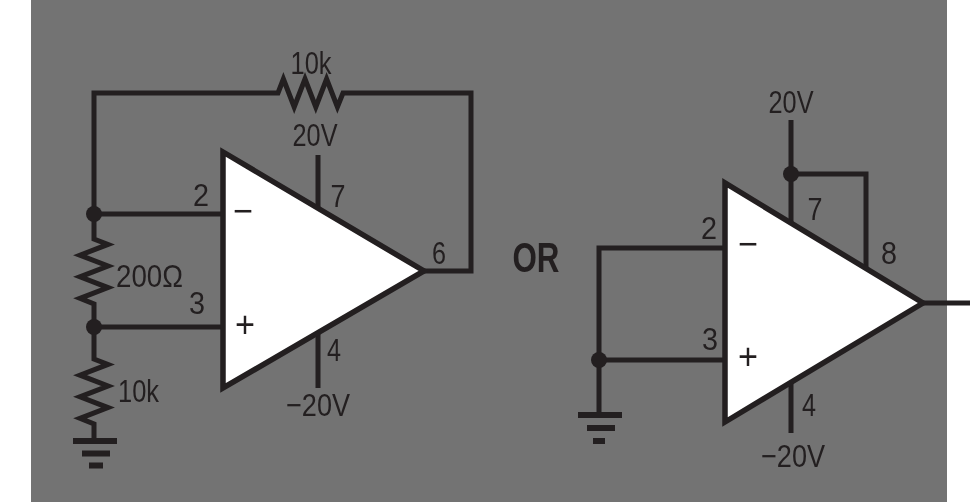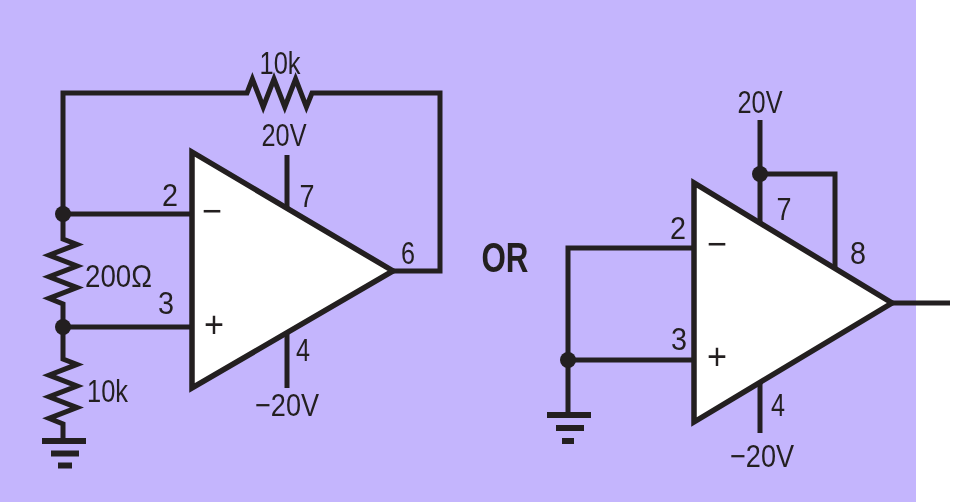--- a/index.html
+++ b/index.html
@@ -4,21 +4,22 @@
 <style>
   html, body {
     margin: 0;
     padding: 0;
     background: #ffffff;
   }
   .schematic-canvas {
     width: 916px;
     height: 502px;
     position: relative;
-    background: #c4b5fd;
+    background: #737373;
+    margin-left: 31px;
   }
   svg { display: block; }
   .wire {
     fill: none;
     stroke: #231f20;
     stroke-width: 5;
     stroke-linejoin: miter;
   }
   .gnd {
     stroke: #231f20;

